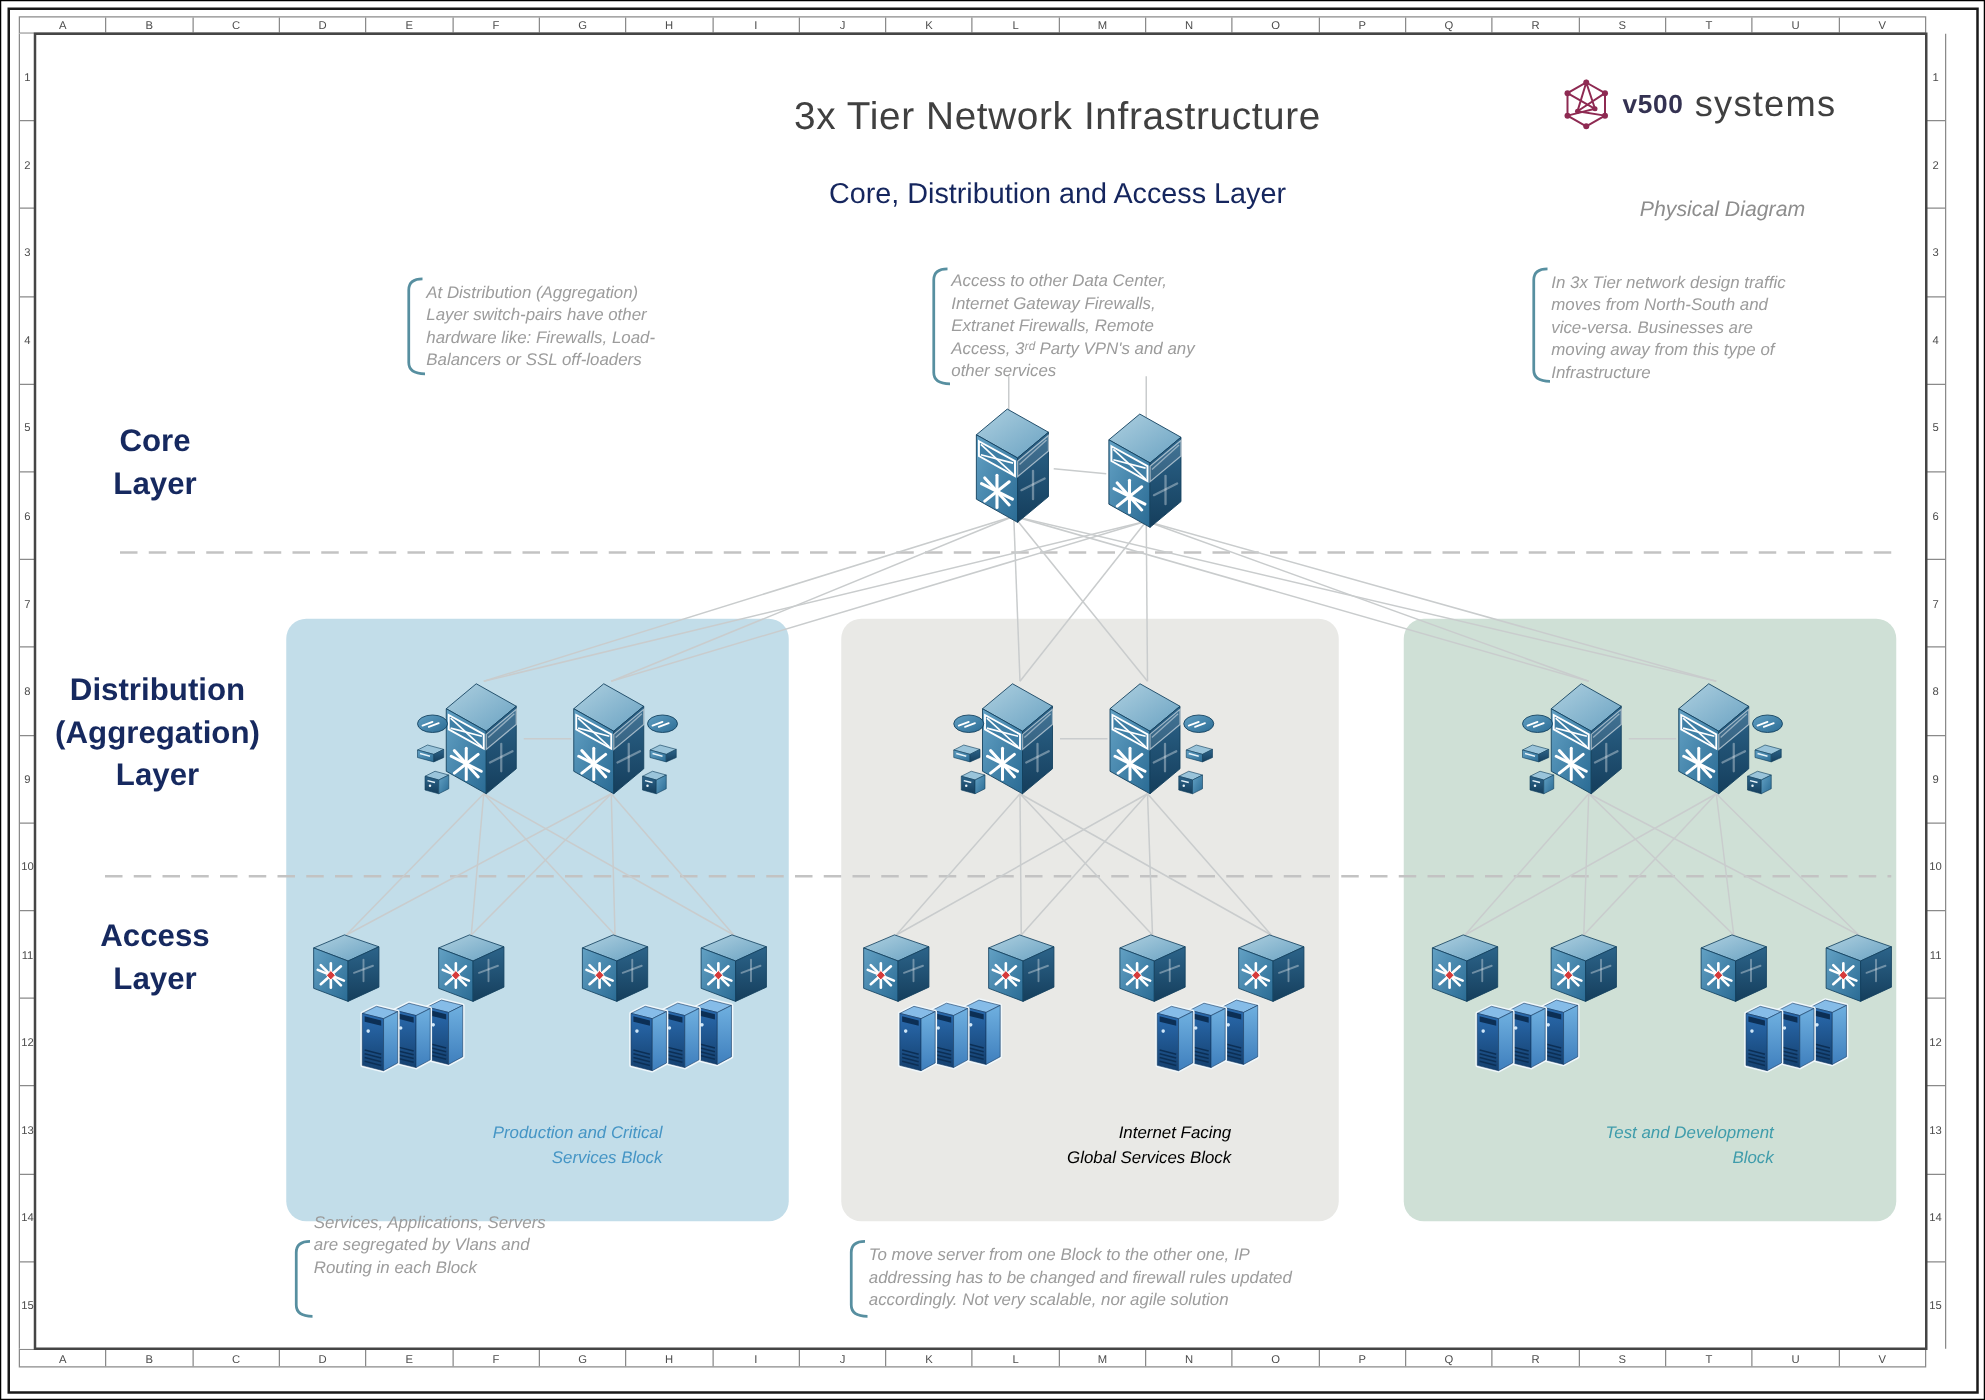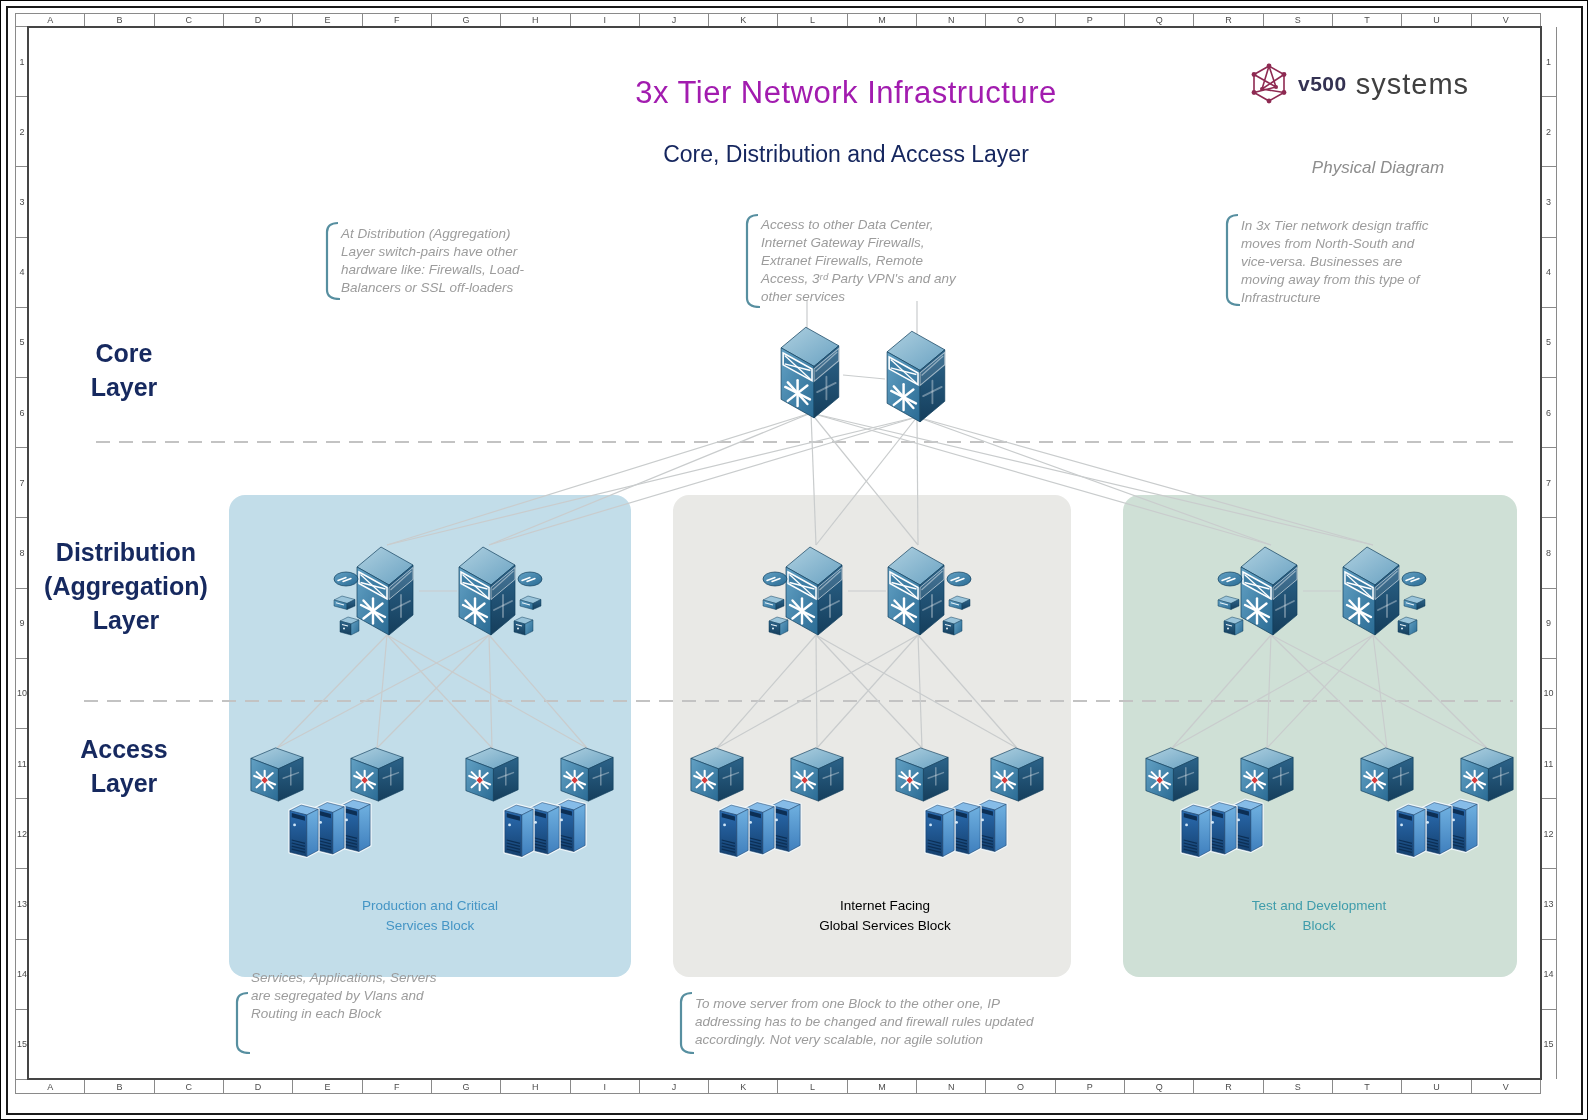--- a/index.html
+++ b/index.html
@@ -20,34 +20,34 @@
   .ruler-top .cell + .cell, .ruler-bottom .cell + .cell { border-left:1px solid #8a8a8a; }
   .ruler-left .cell + .cell, .ruler-right .cell + .cell { border-top:1px solid #8a8a8a; }
 
   .inner-frame { position:absolute; left:26px; top:25px; width:1515px; height:1054px;
                  border:2px solid #454545; z-index:3; pointer-events:none; }
 
   #diagram-layer { position:absolute; left:0; top:0; z-index:1; }
   .txt { position:absolute; z-index:2; white-space:pre-line; }
 
   .title    { left:450px; top:74px;  width:790px; text-align:center; font-size:31px;
-              color:#a21caf; letter-spacing:0.5px; }
+              color:#404040; letter-spacing:0.5px; }
   .subtitle { left:450px; top:140px; width:790px; text-align:center; font-size:23px; color:#15265e; }
 
   .logo { left:1248px; top:62px; display:flex; align-items:center; gap:9px; }
   .logo .brand-bold  { font-size:21px; font-weight:bold; color:#343252; letter-spacing:0.5px; }
   .logo .brand-light { font-size:29px; font-weight:normal; color:#404040; letter-spacing:1px; }
   .phys { left:1252px; top:157px; width:250px; text-align:center; font-style:italic;
           font-size:17px; color:#8d8d8d; }
 
   .note { font-style:italic; font-size:13.5px; line-height:1.33; color:#9c9c9c; }
   .bracket { position:absolute; z-index:2; }
 
   .layer-label { font-weight:bold; font-size:25px; line-height:1.35; color:#16295f; text-align:center; }
-  .block-label { font-size:13.5px; line-height:1.45; text-align:center; }
+  .block-label { font-size:13.5px; line-height:1.45; text-align:right;font-style:italic; }
 </style>
 </head>
 <body>
 
 <div class="page">
 
   <svg id="diagram-layer" width="1588" height="1120">
     <defs>
       <linearGradient id="gTop" x1="0" y1="0" x2="1" y2="1">
         <stop offset="0" stop-color="#aed0e0"></stop>

